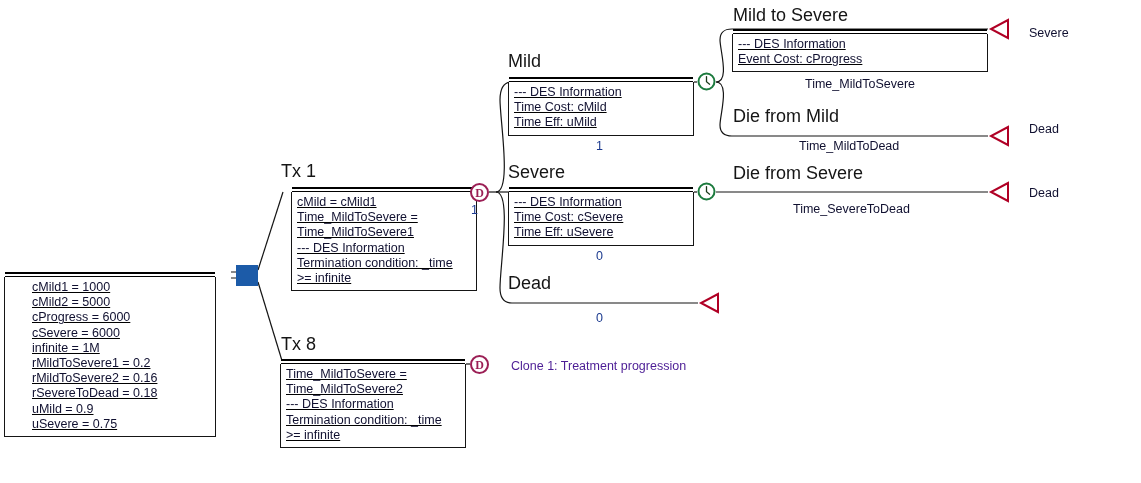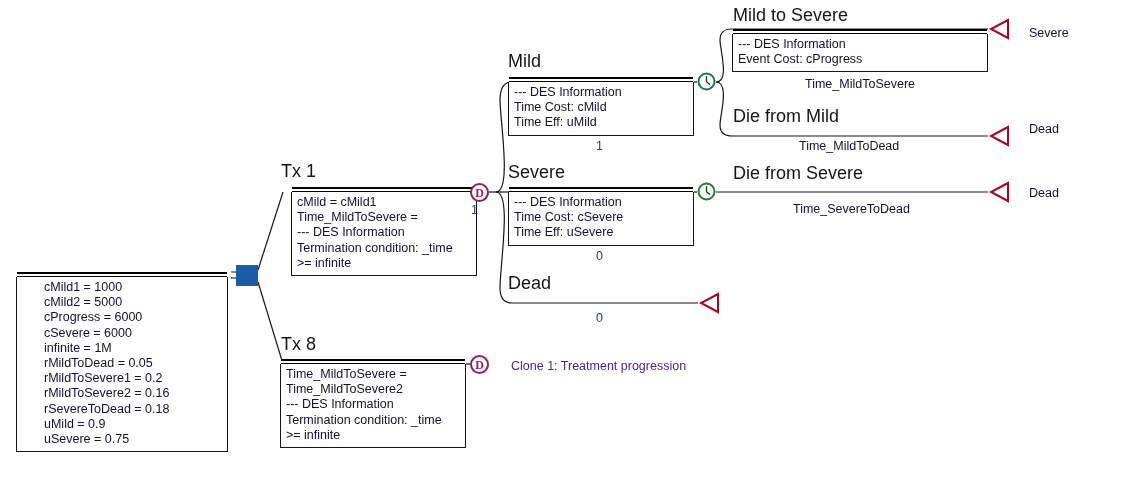--- a/index.html
+++ b/index.html
@@ -36,21 +36,21 @@
     padding:3px 4px 4px 5px;
   }
   .info-box .line{
     font-family:"Liberation Sans", sans-serif;
     font-size:12.5px;
     line-height:15.2px;
     color:#101030;
     white-space:nowrap;
   }
   
-  .capped{border-top:none;}
+  .capped{border-top:none;text-decoration:underline;}
   .cap{
     position:absolute;left:0;right:0;top:-5px;height:5px;
     border-top:2px solid #000;border-bottom:1px solid #000;
     box-sizing:border-box;background:#fff;
   }
 
   
   .root-square{
     width:22px;height:21px;background:#1C5BA8;
   }
@@ -134,43 +134,43 @@
 
       <path d="M716,192 L988,192"></path>
 
       <path d="M512,303 L698,303"></path>
 
       <path d="M466,364 L470,364"></path>
     </g>
   </svg>
 
 
-  <div class="abs info-box capped" id="root-box" style="left:16px;top:277px;width:212px;padding-left:27px;">
+  <div class="abs info-box capped" id="root-box" style="left:4px;top:277px;width:212px;padding-left:27px;">
     <div class="cap"></div>
     <div class="line">cMild1 = 1000</div>
     <div class="line">cMild2 = 5000</div>
     <div class="line">cProgress = 6000</div>
     <div class="line">cSevere = 6000</div>
     <div class="line">infinite = 1M</div>
-    <div class="line">rMildToDead = 0.05</div>
     <div class="line">rMildToSevere1 = 0.2</div>
     <div class="line">rMildToSevere2 = 0.16</div>
     <div class="line">rSevereToDead = 0.18</div>
     <div class="line">uMild = 0.9</div>
     <div class="line">uSevere = 0.75</div>
   </div>
 
   <div class="abs root-square" style="left:236px;top:265px;"></div>
 
   <div class="abs node-title" style="left:281px;top:163px;">Tx 1</div>
 
   <div class="abs info-box capped" style="left:280px;top:192px;width:186px;margin-left:11px;">
     <div class="cap"></div>
     <div class="line">cMild = cMild1</div>
     <div class="line">Time_MildToSevere =</div>
+    <div class="line">Time_MildToSevere1</div>
     <div class="line">--- DES Information</div>
     <div class="line">Termination condition: _time</div>
     <div class="line">&gt;= infinite</div>
   </div>
 
   <div class="abs dnode" style="left:470px;top:183px;">D</div>
   <div class="abs payoff" style="left:471px;top:203px;">1</div>
 
   <div class="abs node-title" style="left:281px;top:336px;">Tx 8</div>
 

